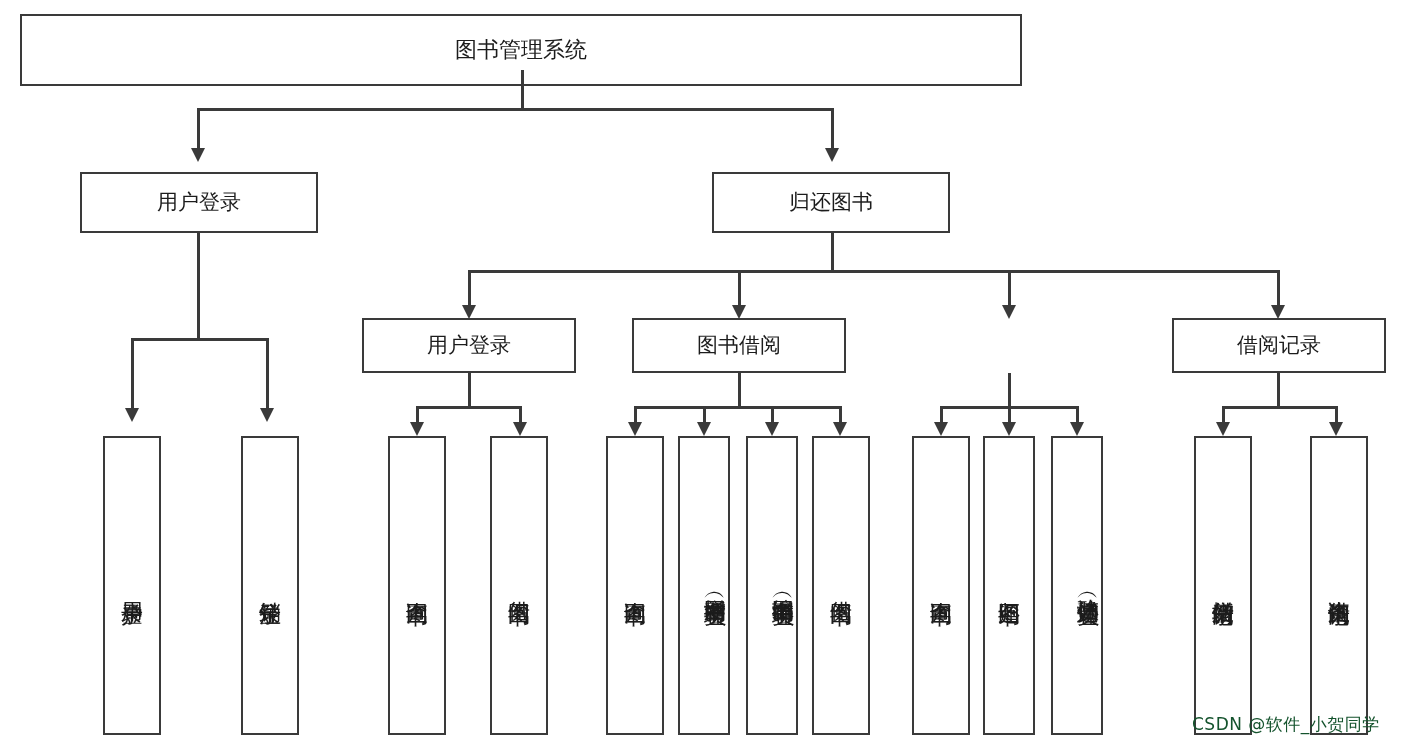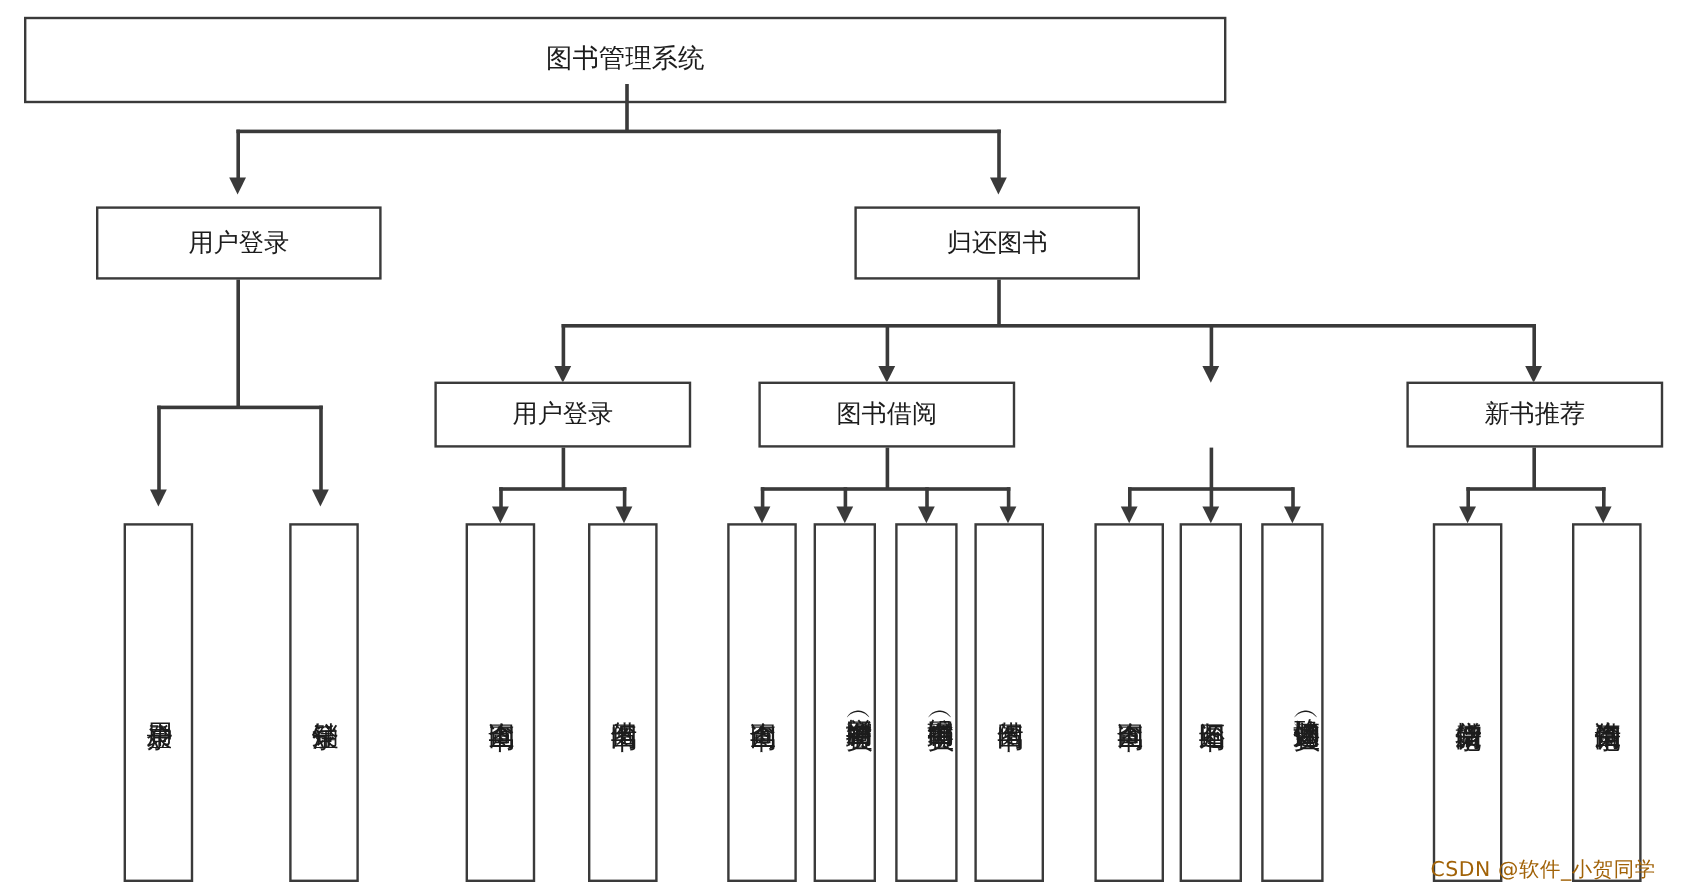--- a/index.html
+++ b/index.html
@@ -65,21 +65,21 @@
   .arrow{
     position:absolute;
     width:0;height:0;
     border-left:7px solid transparent;
     border-right:7px solid transparent;
     border-top:14px solid #3a3a3a;
   }
   
   #watermark{
     position:absolute;
-    color:#a16207;
+    color:#14532d;
     font-size:17px;
     letter-spacing:.5px;
     white-space:nowrap;
     pointer-events:none;
     font-family:"DejaVu Sans","Liberation Sans",sans-serif;
   }
 </style>
 </head>
 <body>
 
@@ -123,21 +123,21 @@
   <div class="vline" style="left:1277px;top:270px;height:37px;"></div>
   <div class="arrow" style="left:1271px;top:305px;"></div>
 
   <div class="node h" style="left:362px;top:318px;width:214px;height:55px;">
     <span class="lbl">用户登录</span>
   </div>
   <div class="node h" style="left:632px;top:318px;width:214px;height:55px;">
     <span class="lbl">图书借阅</span>
   </div>
   <div class="node h" style="left:1172px;top:318px;width:214px;height:55px;">
-    <span class="lbl">新书推荐</span>
+    <span class="lbl">借阅记录</span>
   </div>
 
   <div class="vline" style="left:468px;top:373px;height:35px;"></div>
   <div class="hline" style="left:416px;top:406px;width:106px;"></div>
   <div class="vline" style="left:416px;top:406px;height:18px;"></div>
   <div class="arrow" style="left:410px;top:422px;"></div>
   <div class="vline" style="left:519px;top:406px;height:18px;"></div>
   <div class="arrow" style="left:513px;top:422px;"></div>
 
   <div class="vline" style="left:738px;top:373px;height:35px;"></div>

